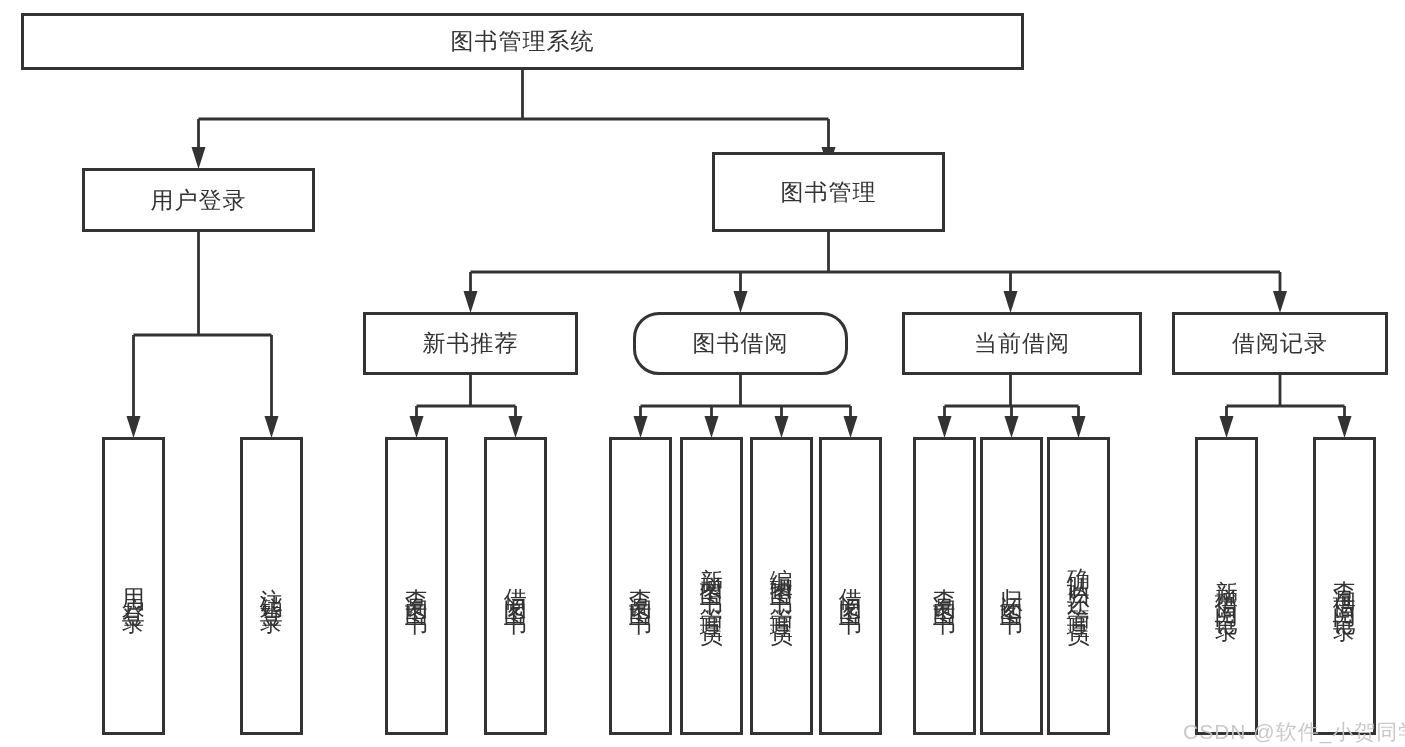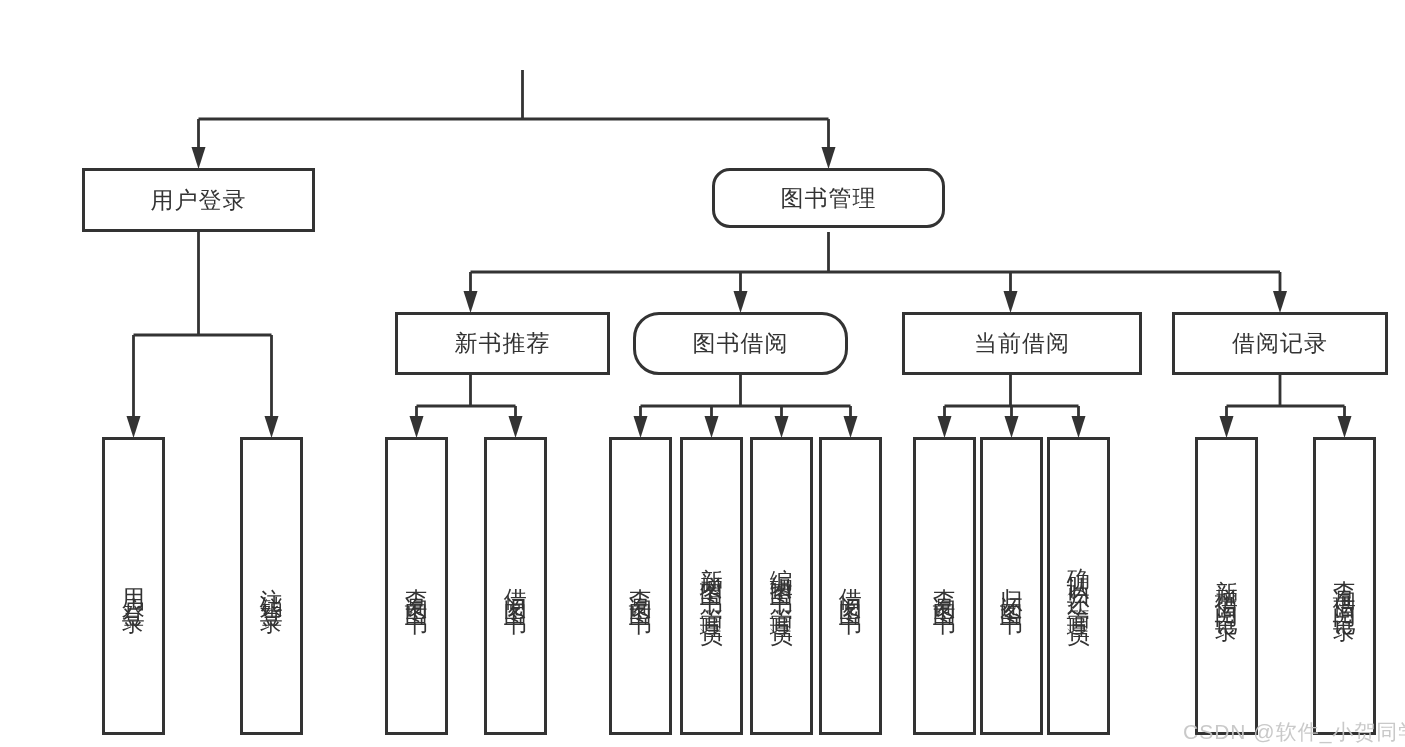--- a/index.html
+++ b/index.html
@@ -38,24 +38,24 @@
     writing-mode: vertical-rl;
     text-orientation: mixed;
     letter-spacing: 8px;
     line-height: 1.15;
     white-space: normal;
   }
   
   .n-root { left: 21px; top: 13px; width: 1003px; height: 57px; }
   
   .n-l2a { left: 82px;  top: 168px; width: 233px; height: 64px; }
-  .n-l2b { left: 712px; top: 168px; width: 233px; height: 60px; border-radius: 18px; }
+  .n-l2b { left: 712px; top: 152px; width: 233px; height: 80px; }
   
   .n-l3 { top: 312px; height: 63px; }
-  .n-l3a { left: 363px;  width: 215px; margin-left: 32px; }
+  .n-l3a { left: 363px;  width: 215px; }
   .n-l3b { left: 633px;  width: 215px; border-radius: 26px; }
   .n-l3c { left: 902px;  width: 240px; }
   .n-l3d { left: 1172px; width: 216px; }
   
   .leaf { top: 437px; height: 298px; width: 63px; }
   .lf1  { left: 102px; }
   .lf2  { left: 240px; }
   .lf3  { left: 385px; }
   .lf4  { left: 484px; }
   .lf5  { left: 609px; }
@@ -123,20 +123,23 @@
 
       <polygon points="937.5,416 951.5,416 944.5,438"></polygon>
       <polygon points="1004.5,416 1018.5,416 1011.5,438"></polygon>
       <polygon points="1071.5,416 1085.5,416 1078.5,438"></polygon>
 
       <polygon points="1219.5,416 1233.5,416 1226.5,438"></polygon>
       <polygon points="1337.5,416 1351.5,416 1344.5,438"></polygon>
     </g>
   </svg>
 
+  <div class="node n-root">
+    <span class="lbl">图书管理系统</span>
+  </div>
 
   <div class="node n-l2a">
     <span class="lbl">用户登录</span>
   </div>
   <div class="node n-l2b">
     <span class="lbl">图书管理</span>
   </div>
 
   <div class="node n-l3 n-l3a">
     <span class="lbl">新书推荐</span>

